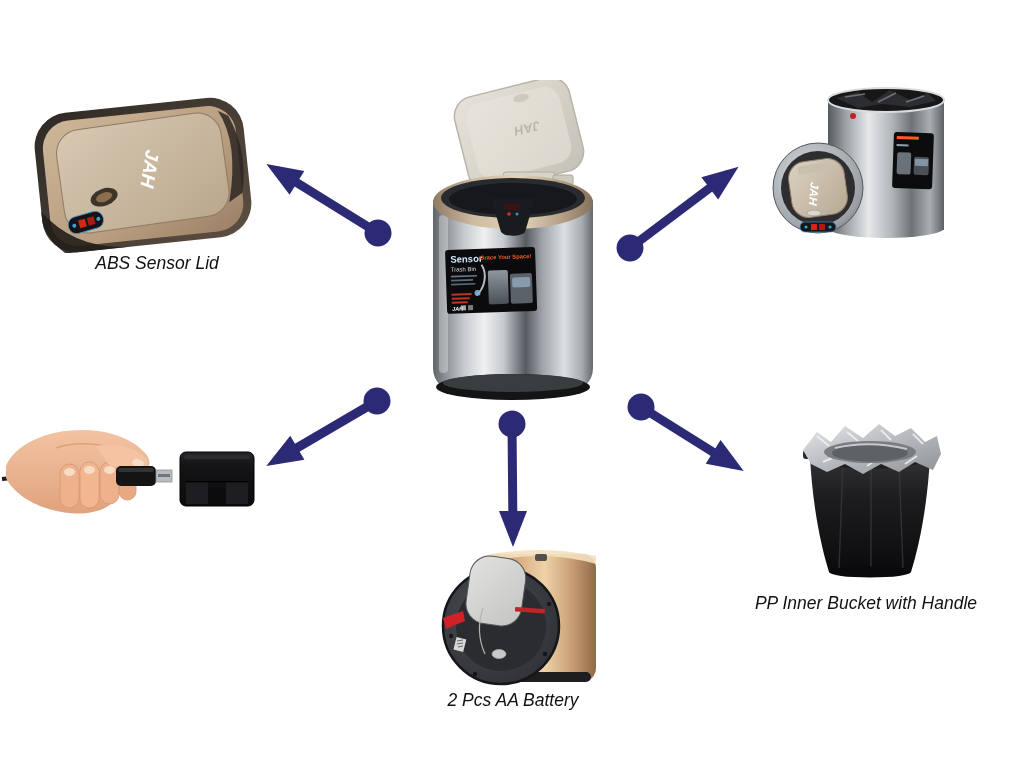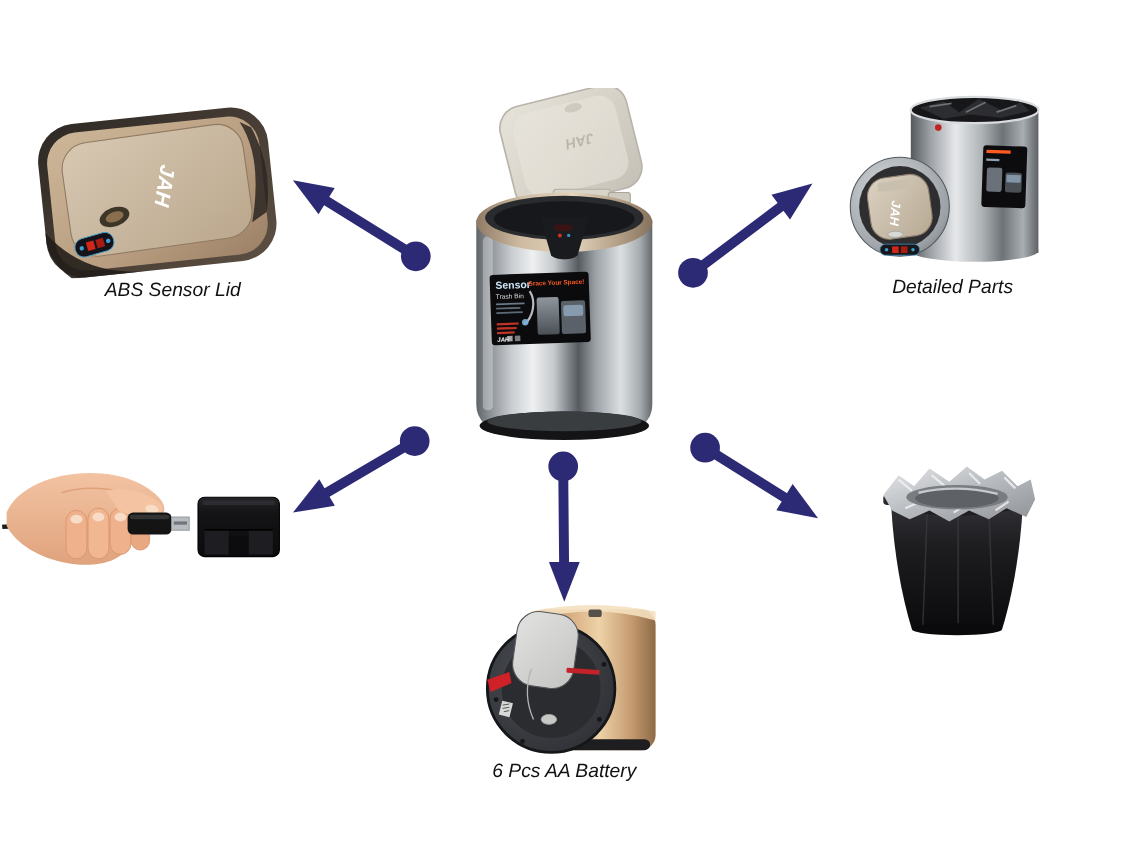--- a/index.html
+++ b/index.html
@@ -345,16 +345,16 @@
       </g>
       <g>
         <line x1="641" y1="407" x2="732" y2="464" stroke-width="9" stroke-linecap="round"></line>
         <circle cx="641" cy="407" r="13.5" stroke="none"></circle>
         <polygon points="2,0 -34,-14 -34,14" stroke="none" transform="translate(742 470) rotate(32)"></polygon>
       </g>
     </g>
   </svg>
 
   <div class="caption" style="left:7px;top:252px">ABS Sensor Lid</div>
-  <div class="caption" style="left:716px;top:249px">Detailed Parts</div>
-  <div class="caption" style="left:363px;top:689px">6 Pcs AA Battery</div>
+  <div class="caption" style="left:363px;top:689px">2 Pcs AA Battery</div>
+  <div class="caption" style="left:716px;top:592px">PP Inner Bucket with Handle</div>
 
 </div>
 
 </body></html>

